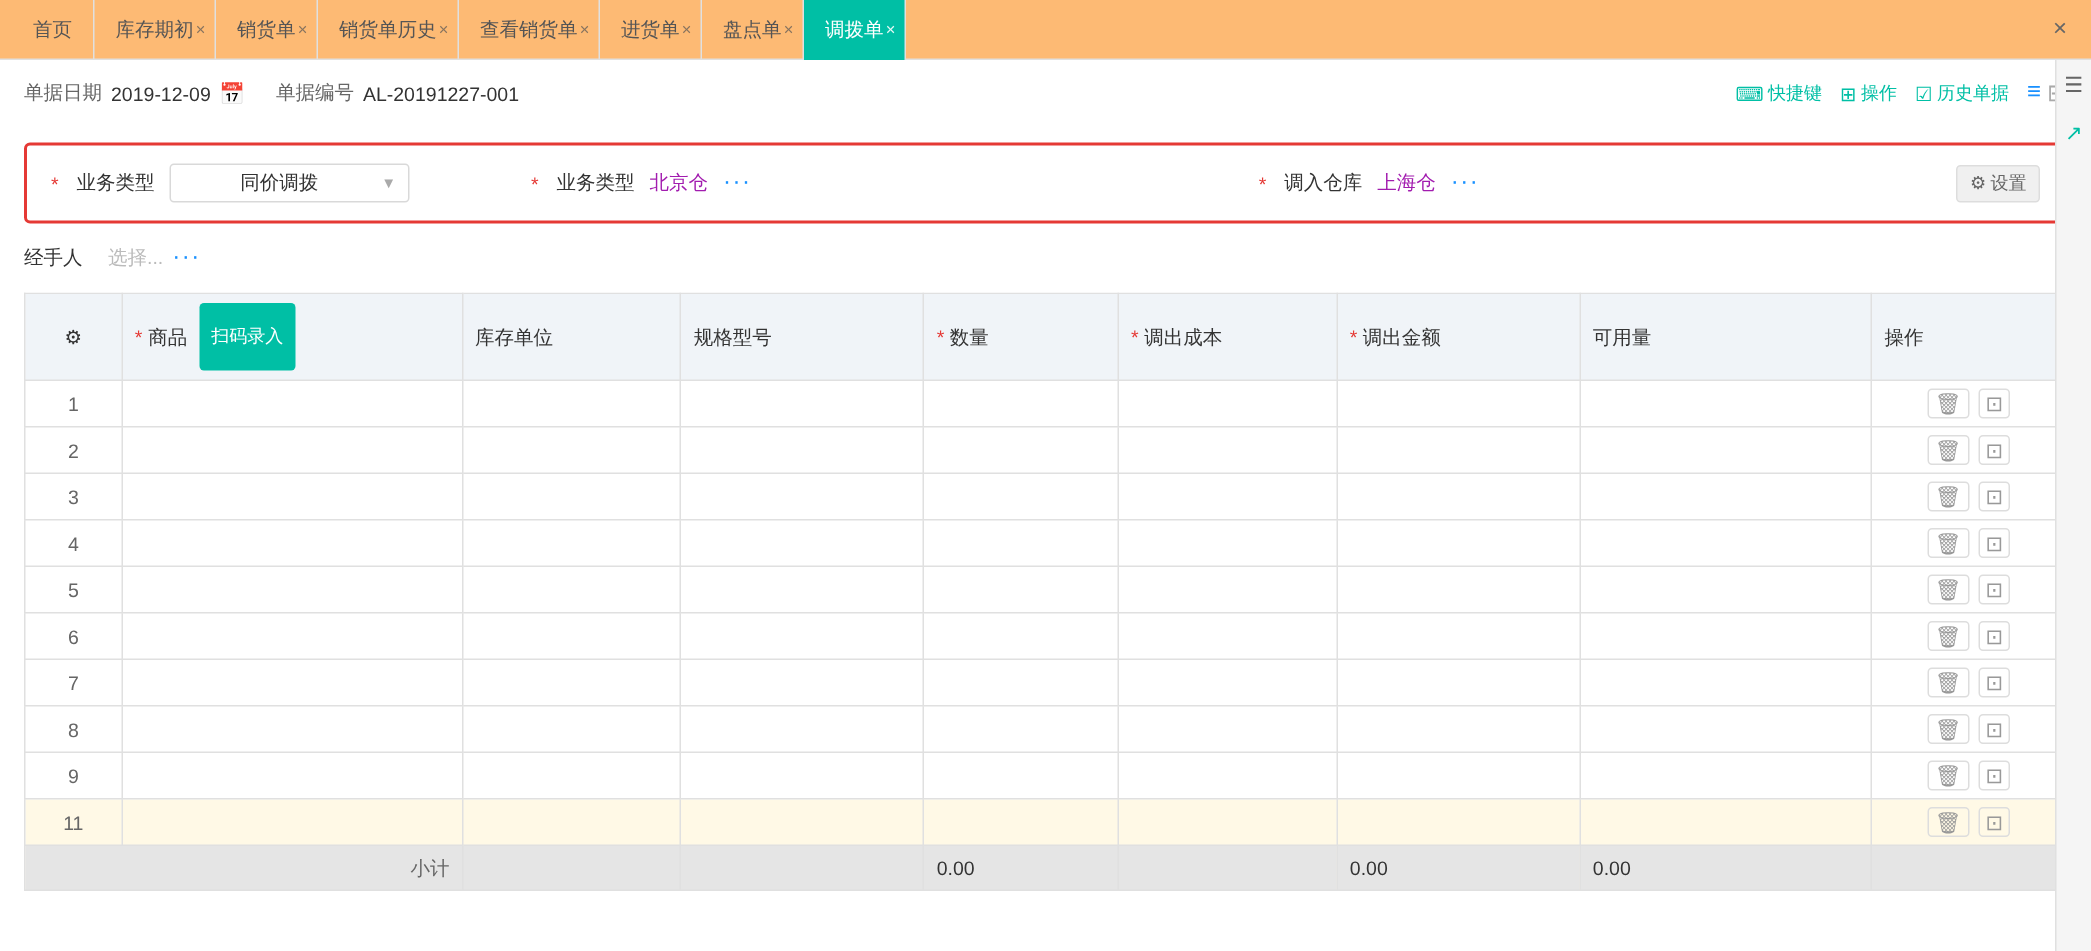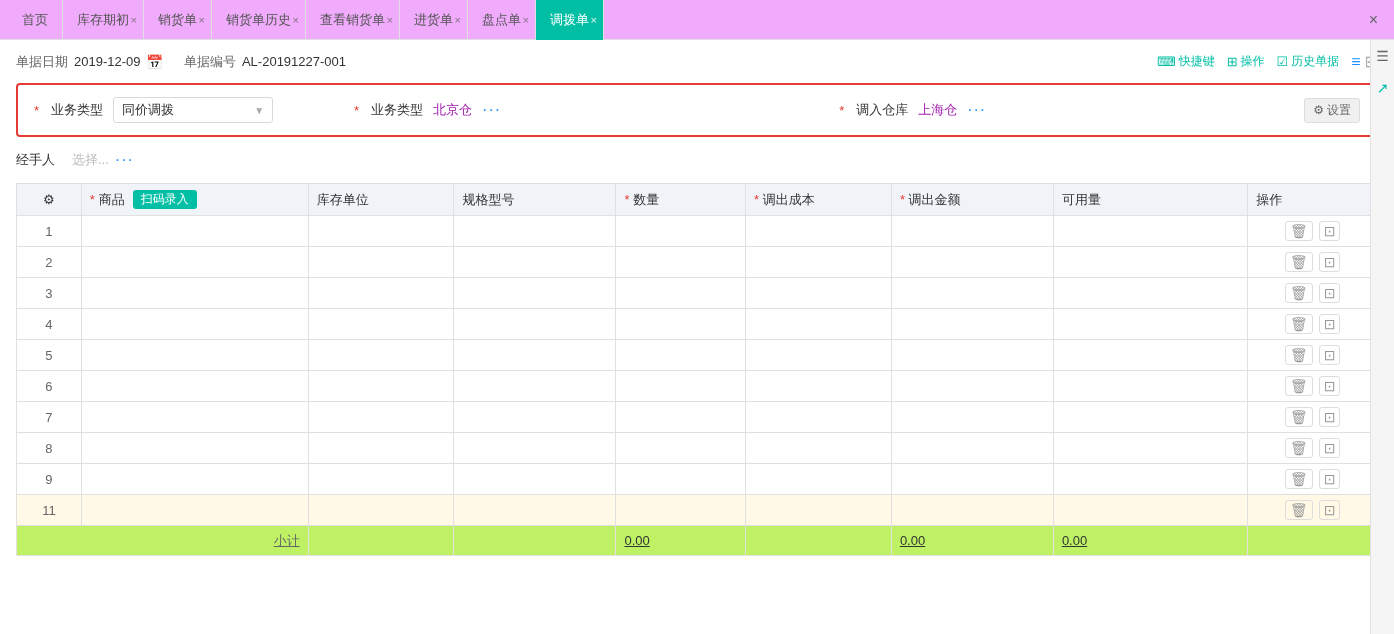--- a/index.html
+++ b/index.html
@@ -1,21 +1,21 @@
 <!DOCTYPE html>
 <html><head>
   <meta charset="utf-8">
   <style>
     * { box-sizing: border-box; margin: 0; padding: 0; }
     body { font-family: "Microsoft YaHei", Arial, sans-serif; font-size: 13px; color: #333; background: #fff; overflow: hidden; }
 
     
     .tab-bar {
       display: flex; align-items: center; height: 40px;
-      border-bottom: 1px solid #e0e0e0; background: #f0abfc;
+      border-bottom: 1px solid #e0e0e0; background: #fdba74;
       padding: 0 8px;
     }
     .tab-item {
       display: flex; align-items: center; padding: 0 14px; height: 40px;
       cursor: pointer; font-size: 13px; color: #555; white-space: nowrap;
       border-right: 1px solid #e0e0e0; position: relative;
     }
     .tab-item:first-child { border-left: none; }
     .tab-item.active {
       background: #00bfa5; color: #fff; font-weight: 500;
@@ -30,21 +30,21 @@
     }
     .window-close {
       margin-left: auto; cursor: pointer; font-size: 16px; color: #666; padding: 4px 8px;
     }
 
     
     .main-content { padding: 12px 16px; }
 
     
     .header-row {
-      display: flex; align-items: center; margin-bottom: 12px; gap: 20px;
+      display: flex; align-items: center; margin-bottom: 23px; gap: 20px;
     }
     .header-field { display: flex; align-items: center; gap: 6px; }
     .header-label { color: #666; font-size: 13px; }
     .header-value { color: #333; font-size: 13px; }
     .header-value.date { color: #333; }
     .calendar-icon { color: #aaa; cursor: pointer; font-size: 14px; }
     .header-actions {
       margin-left: auto; display: flex; align-items: center; gap: 12px; font-size: 12px; color: #00bfa5;
     }
     .header-action-item { display: flex; align-items: center; gap: 3px; cursor: pointer; }
@@ -74,42 +74,42 @@
       display: flex; align-items: center; gap: 3px; margin-left: auto;
     }
 
     
     .form-row2 {
       display: flex; align-items: flex-start; gap: 20px; margin-bottom: 14px;
     }
     .form-field { display: flex; align-items: center; gap: 6px; }
     .select-field {
       display: flex; align-items: center; gap: 4px; border: 1px solid #d9d9d9;
-      border-radius: 3px; padding: 3px 8px; min-width: 160px; cursor: pointer; background: #fff;
+      border-radius: 3px; padding: 3px 8px; min-width: 160px; cursor: pointer; background: #fff; text-align: center;
     }
     .select-value { flex: 1; color: #333; }
     .select-arrow { color: #aaa; font-size: 10px; }
     .placeholder-text { color: #bbb; margin-left: 11px; }
     .dots-btn { color: #1890ff; cursor: pointer; font-size: 16px; letter-spacing: 1px; }
     .data-table { width: 100%; border-collapse: collapse; table-layout: fixed; }
     .data-table th {
       background: #f0f4f8; border: 1px solid #e0e0e0; padding: 6px 8px;
       font-weight: 500; color: #333; text-align: left; font-size: 13px; white-space: nowrap;
     }
     .data-table td {
       border: 1px solid #e0e0e0; padding: 5px 8px; color: #333; font-size: 13px;
       height: 30px;
     }
-    .data-table tr:last-child td { background: #bef264; text-decoration: underline; }
+    .data-table tr:last-child td { background: #e5e5e5; }
     .data-table td.row-num { color: #666; text-align: center; width: 36px; }
     .data-table th:first-child { width: 40px; text-align: center; }
     .data-table td:first-child { text-align: center; }
     .scan-btn {
       background: #00bfa5; color: #fff; border: none; border-radius: 3px;
-      padding: 1px 8px; font-size: 12px; cursor: pointer; margin-left: 4px;
+      padding: 14px 8px; font-size: 12px; cursor: pointer; margin-left: 4px;
     }
     .th-product { display: flex; align-items: center; gap: 4px; }
     .action-cell { display: flex; align-items: center; gap: 6px; justify-content: center; }
     .icon-btn { color: #999; cursor: pointer; font-size: 14px; border: 1px solid #ddd; border-radius: 3px; padding: 1px 4px; }
 
     
     .gear-th { text-align: center; cursor: pointer; }
 
     
     .right-panel {

